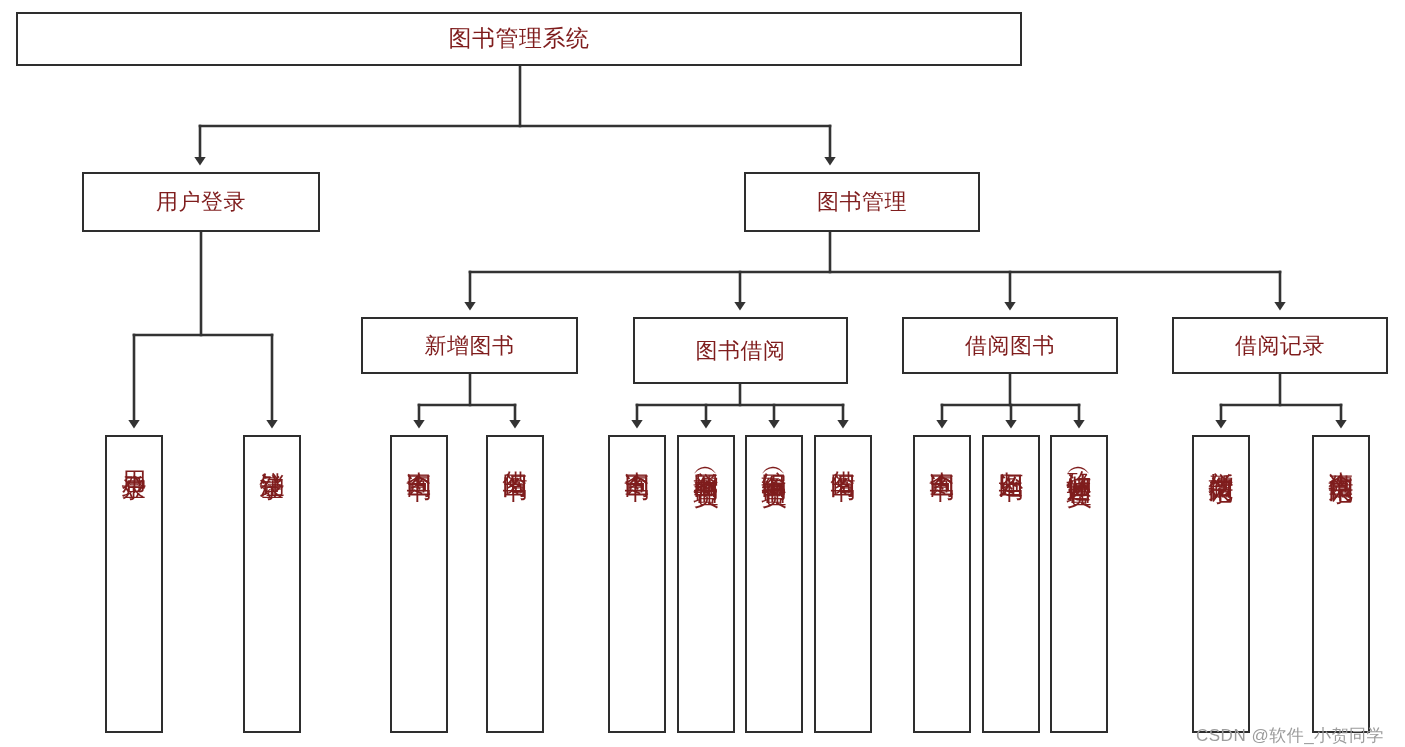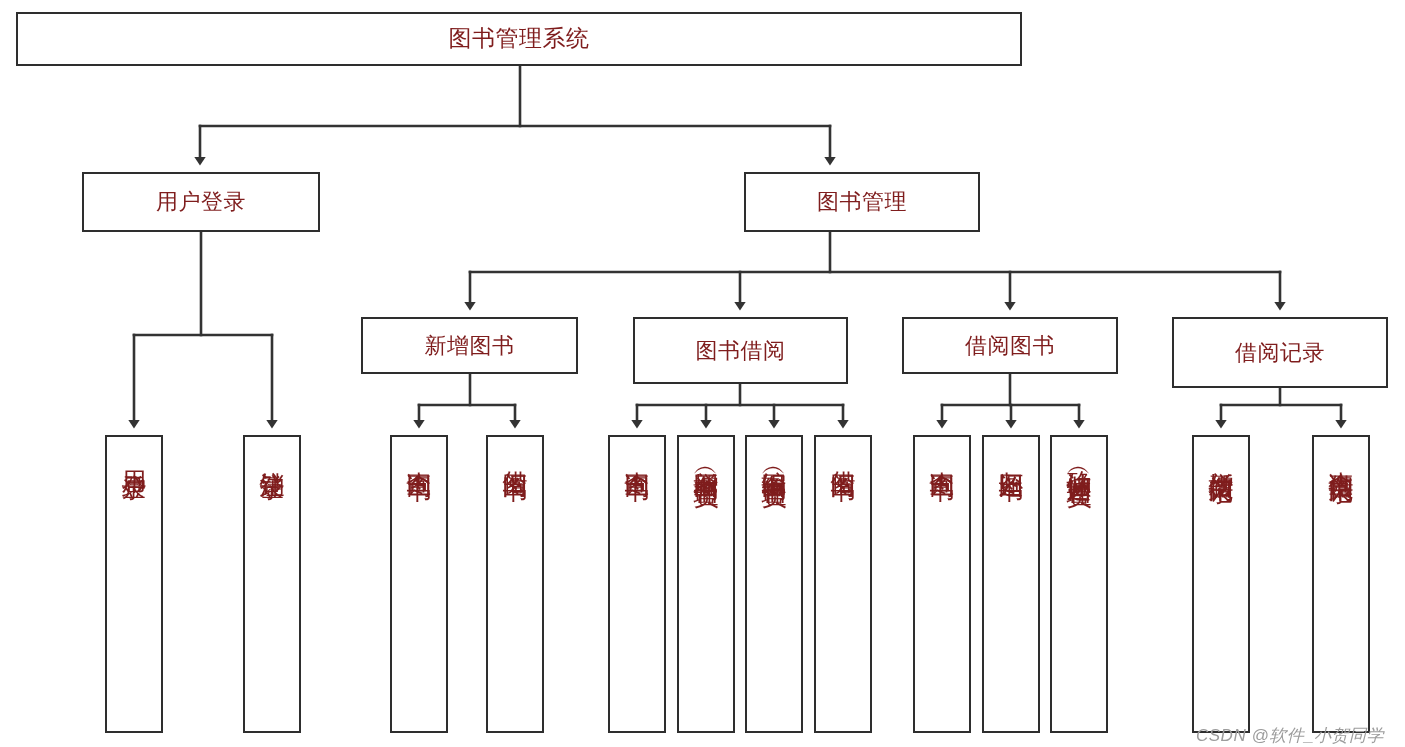--- a/index.html
+++ b/index.html
@@ -137,21 +137,21 @@
 
   <div class="node-box horizontal" style="left:361px; top:317px; width:217px; height:57px;">
     <span class="node-label">新增图书</span>
   </div>
   <div class="node-box horizontal" style="left:633px; top:317px; width:215px; height:67px;">
     <span class="node-label">图书借阅</span>
   </div>
   <div class="node-box horizontal" style="left:902px; top:317px; width:216px; height:57px;">
     <span class="node-label">借阅图书</span>
   </div>
-  <div class="node-box horizontal" style="left:1172px; top:317px; width:216px; height:71px;">
+  <div class="node-box horizontal" style="left:1172px; top:317px; width:216px; height:57px;">
     <span class="node-label">借阅记录</span>
   </div>
 
   <div class="node-box vertical" style="left:105px; top:435px; width:58px; height:298px;">
     <span class="node-label">用户登录</span>
   </div>
   <div class="node-box vertical" style="left:243px; top:435px; width:58px; height:298px;">
     <span class="node-label">注销登录</span>
   </div>
   <div class="node-box vertical" style="left:390px; top:435px; width:58px; height:298px;">
@@ -181,15 +181,15 @@
   <div class="node-box vertical" style="left:1050px; top:435px; width:58px; height:298px;">
     <span class="node-label">确认归还（管理员）</span>
   </div>
   <div class="node-box vertical" style="left:1192px; top:435px; width:58px; height:298px;">
     <span class="node-label">新增借阅记录</span>
   </div>
   <div class="node-box vertical" style="left:1312px; top:435px; width:58px; height:298px;">
     <span class="node-label">查询借阅记录</span>
   </div>
 
-  <div class="watermark" style="left:1196px; top:724px;font-style:italic;">CSDN @软件_小贺同学</div>
+  <div class="watermark" style="left:1196px; top:724px;">CSDN @软件_小贺同学</div>
 
 </div>
 
 </body></html>

